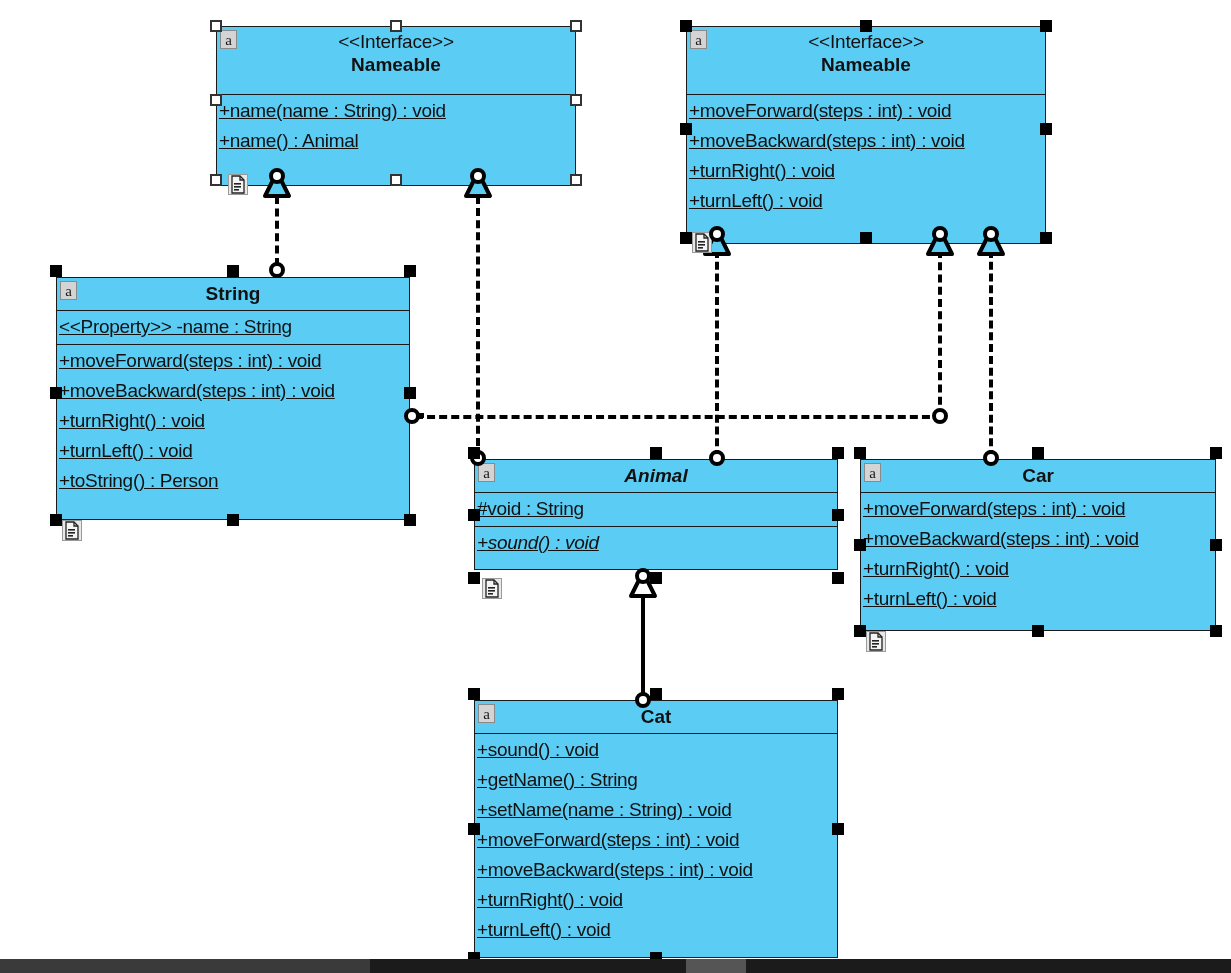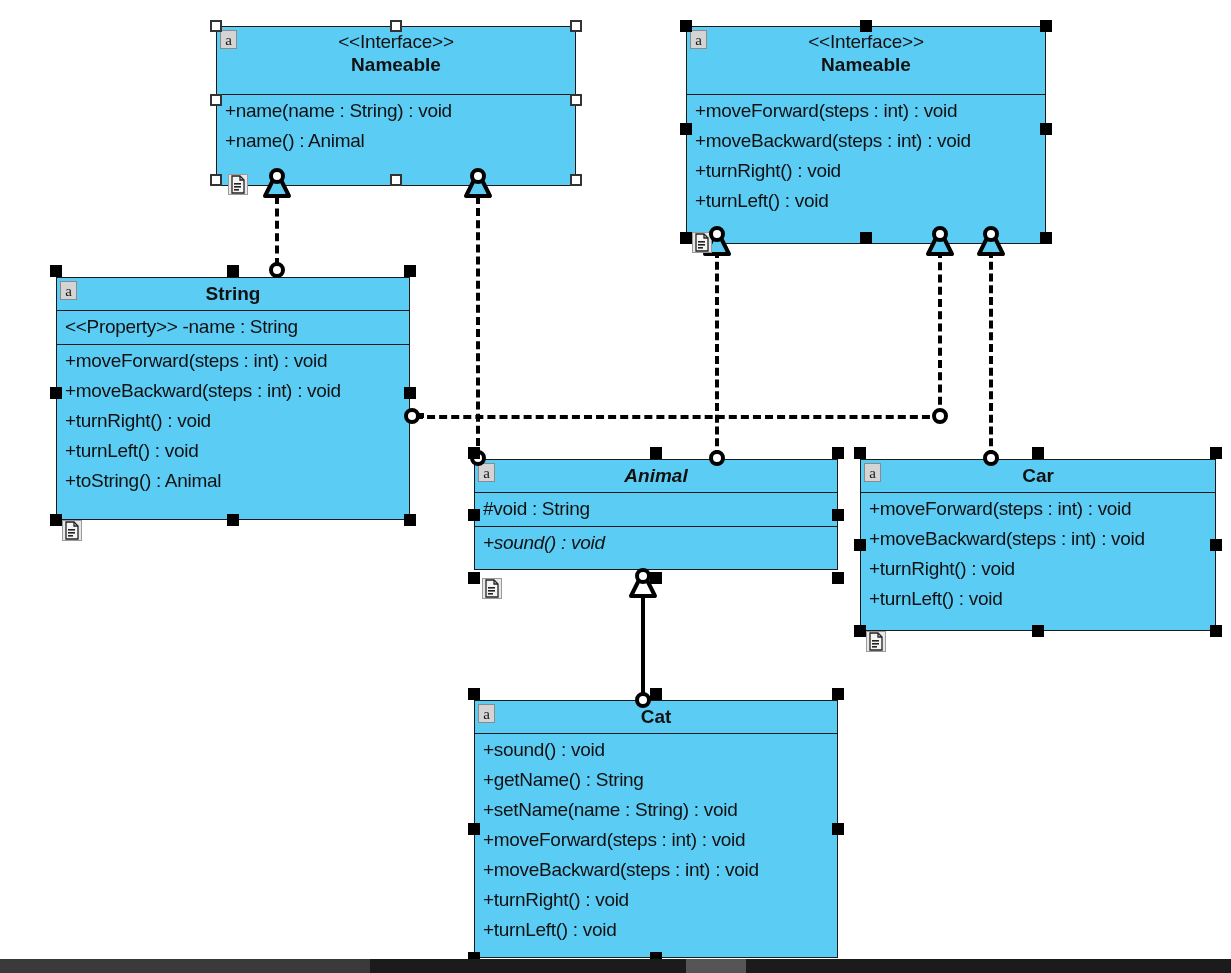--- a/index.html
+++ b/index.html
@@ -46,23 +46,24 @@
     font-size:19px;
     font-weight:bold;
     color:#111;
     line-height:23px;
   }
   .cls-title.abstract{font-style:italic;}
   .member{
     font-size:19px;
     color:#111;
     line-height:30px;
-    padding-left:8px;
+    padding-left:2px;
     white-space:nowrap;
     letter-spacing:-0.3px;
+    text-decoration:underline;
   }
   .member.abstract{font-style:italic;}
   .members{padding:1px 0 2px 0;}
 
   
   .badge-a{
     position:absolute;
     left:3px; top:3px;
     width:17px;height:19px;
     background:#d4d4d4;
@@ -225,21 +226,21 @@
       <span class="cls-title">String</span>
     </div>
     <div class="compartment members">
       <div class="member">&lt;&lt;Property&gt;&gt; -name : String</div>
     </div>
     <div class="compartment last members">
       <div class="member">+moveForward(steps : int) : void</div>
       <div class="member">+moveBackward(steps : int) : void</div>
       <div class="member">+turnRight() : void</div>
       <div class="member">+turnLeft() : void</div>
-      <div class="member">+toString() : Animal</div>
+      <div class="member">+toString() : Person</div>
     </div>
   </div>
   <div class="badge-doc" style="left:62px; top:520px;">
     <svg width="18" height="19" viewBox="0 0 18 19">
         <path d="M3 1 h8 l4 4 v13 h-12 z" fill="#f4f4f4" stroke="#222" stroke-width="1.3"></path>
         <path d="M11 1 v4 h4" fill="none" stroke="#222" stroke-width="1.3"></path>
         <rect x="5" y="8" width="7" height="1.6" fill="#222"></rect>
         <rect x="5" y="11" width="7" height="1.6" fill="#222"></rect>
         <rect x="5" y="14" width="5" height="1.6" fill="#222"></rect>
       </svg>

